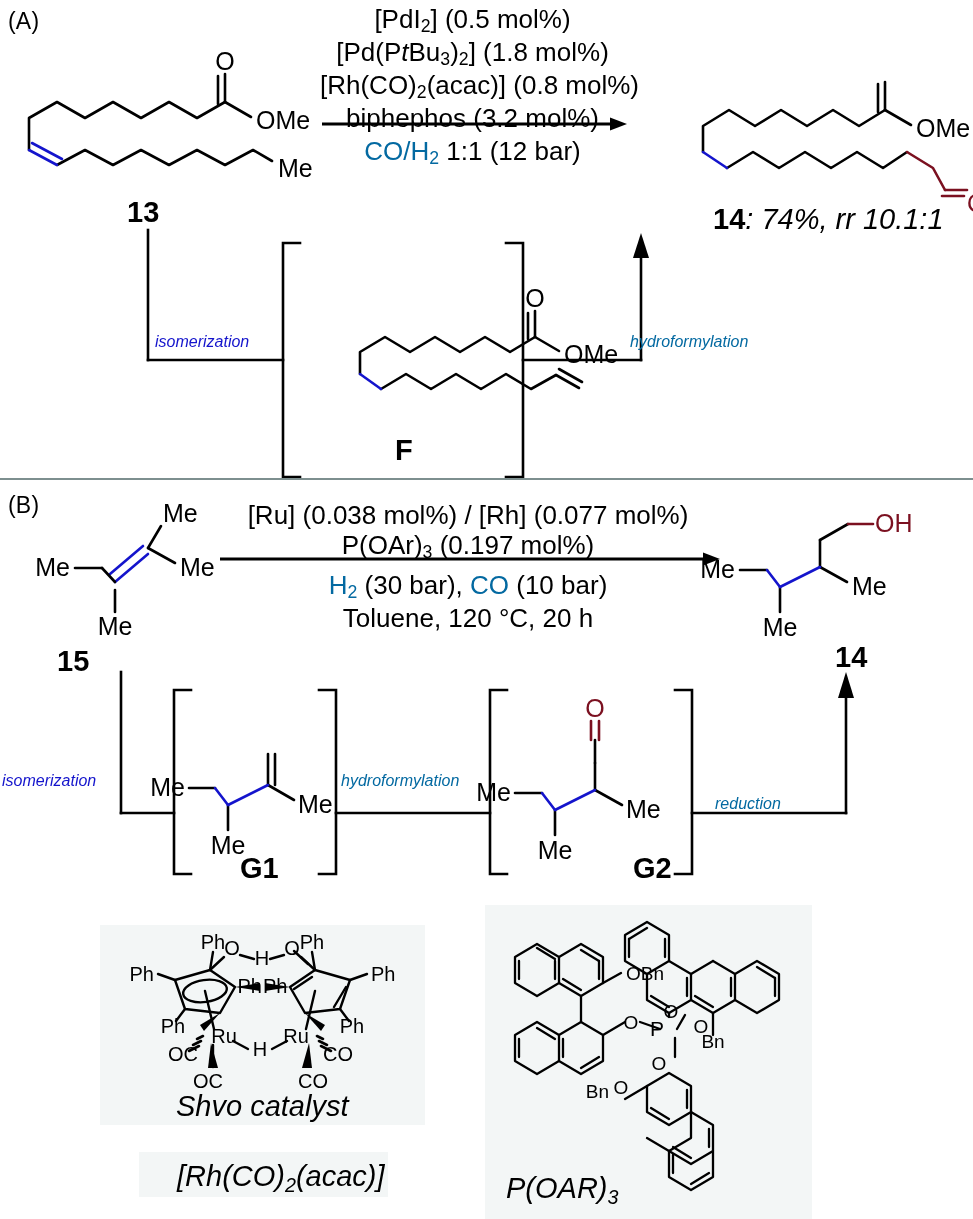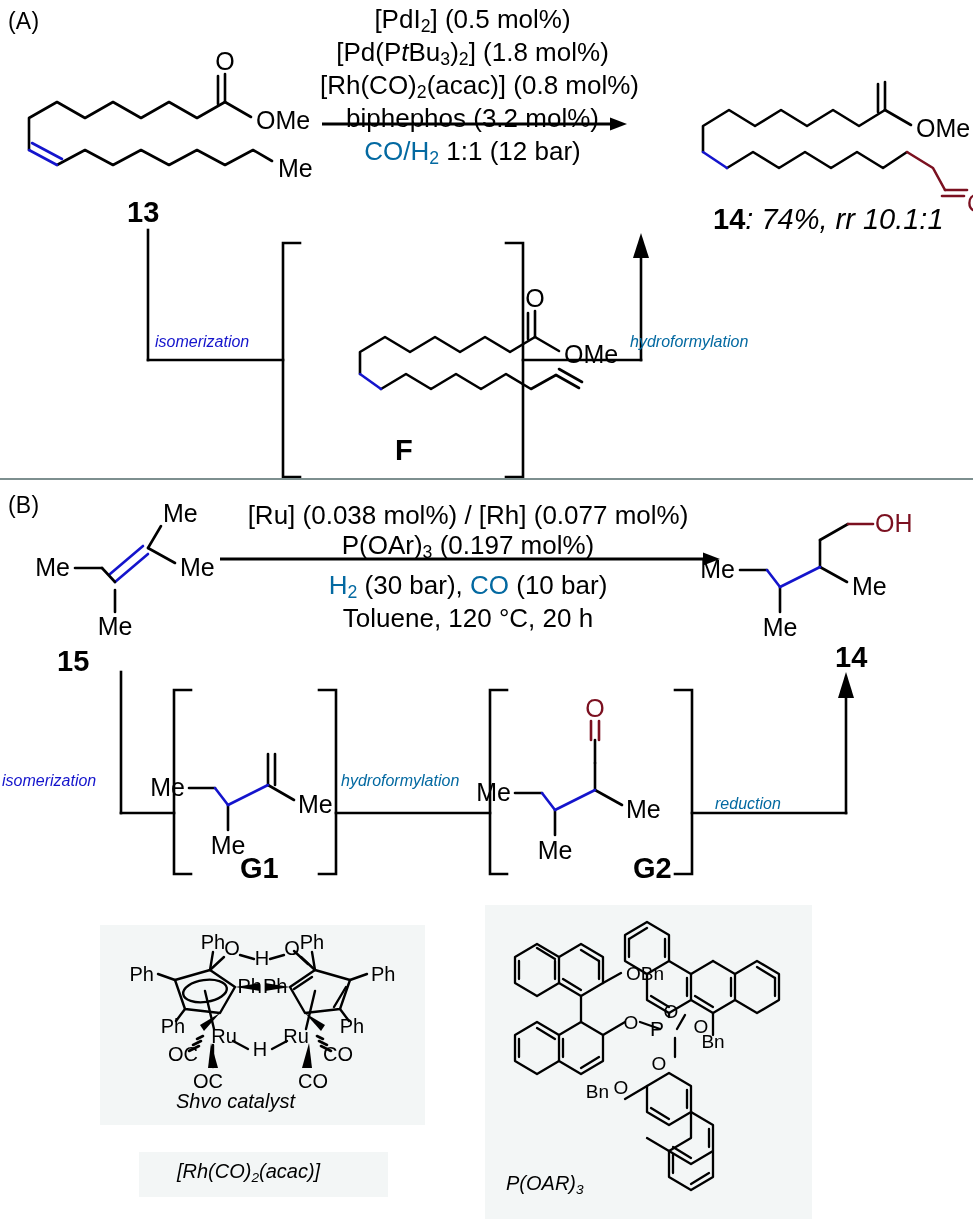--- a/index.html
+++ b/index.html
@@ -12,21 +12,21 @@
   .panel-label{font-size:23px;letter-spacing:0.2px;}
   .cond{font-size:26px;line-height:1.16;text-align:center;white-space:nowrap;}
   .cond sub{font-size:.68em;vertical-align:-.25em;}
   .red{color:#0369a1;}
   .blue{color:#1414cc;}
   .ital{font-style:italic;}
   .cmpd{font-size:29px;font-weight:bold;}
   .cmpd .note{font-weight:normal;font-style:italic;}
   .step{font-size:16px;font-style:italic;}
   .grayblock{background:#f3f6f6;}
-  .boxlabel{font-size:20px;font-style:italic;}
+  .boxlabel{font-size:29px;font-style:italic;}
   .boxlabel sub{font-size:.68em;vertical-align:-.3em;font-style:italic;}
   svg{display:block;overflow:visible;}
   .divider{background:#7d8f8f;height:2px;}
 </style>
 </head>
 <body>
 
 <div class="abs panel-label" style="left:8px;top:8px;">(A)</div>
 
 <svg class="abs" style="left:10px;top:30px;" width="320" height="180" viewBox="0 0 320 180">

